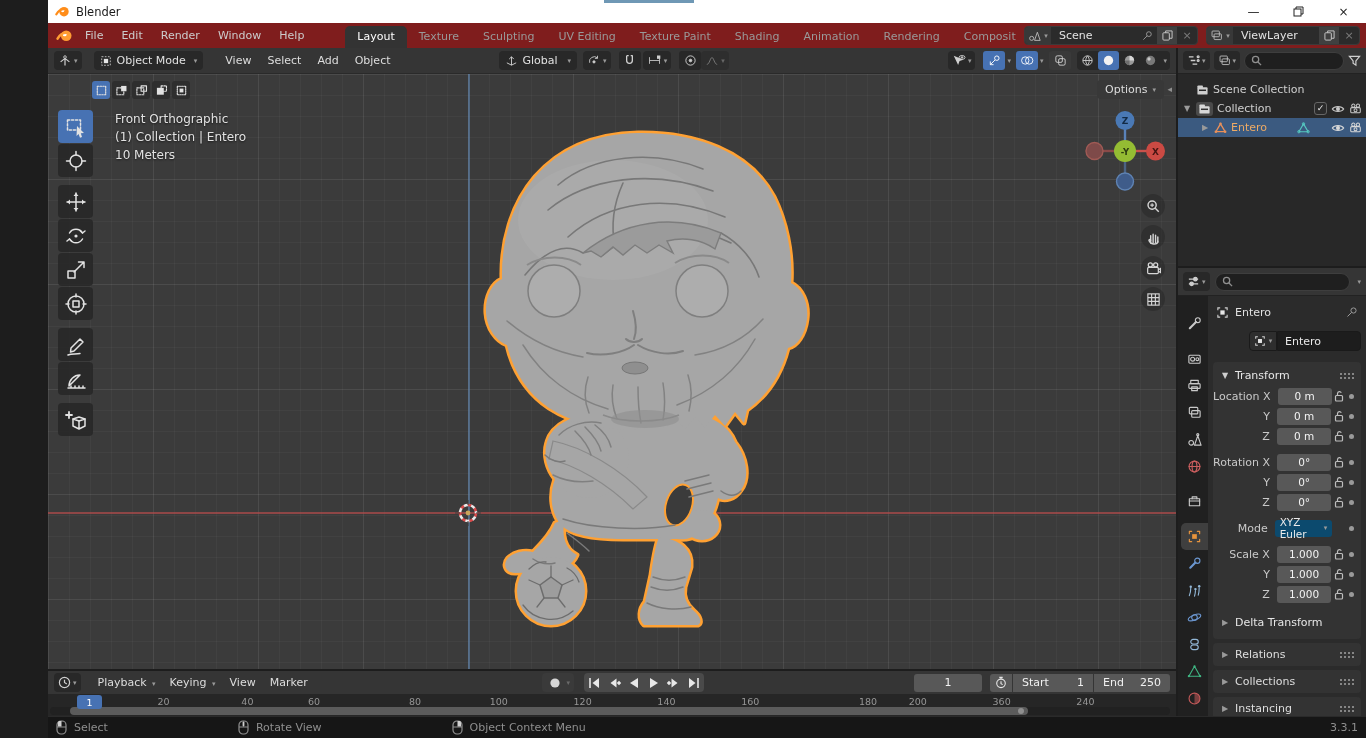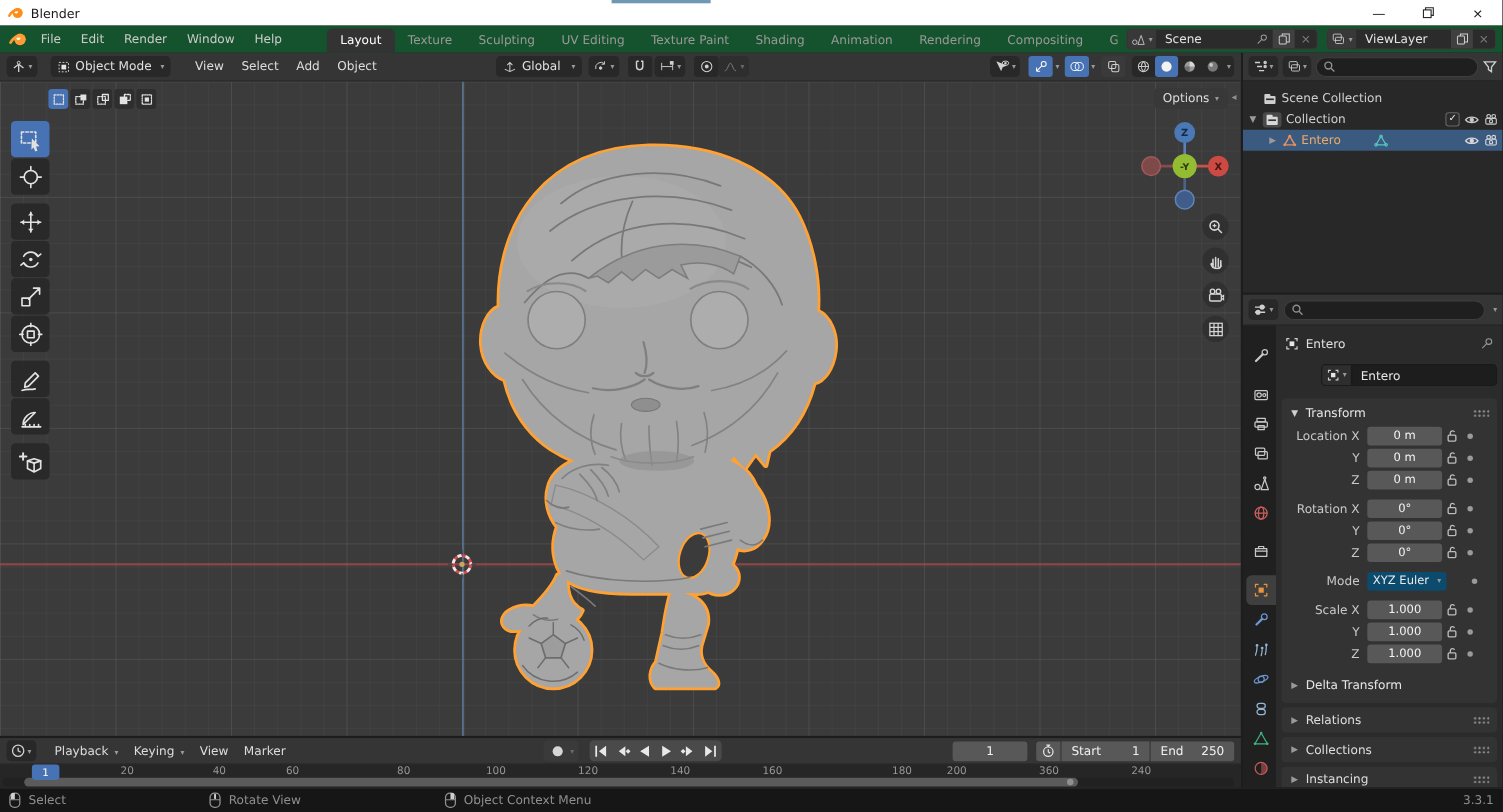--- a/index.html
+++ b/index.html
@@ -1,30 +1,30 @@
 <!DOCTYPE html>
 <html><head>
 <meta charset="utf-8">
 <style>
   *{margin:0;padding:0;box-sizing:border-box;user-select:none;}
   html,body{width:1366px;height:738px;overflow:hidden;background:#1d1d1d;
     font-family:"DejaVu Sans",sans-serif;color:#cfcfcf;font-size:11px;cursor:default;}
-  #app{width:1366px;height:738px;display:flex;flex-direction:column;}
+  #app{width:1366px;height:738px;display:flex;flex-direction:column;padding-left:48px;}
   svg{display:block;}
   .ico{display:inline-flex;align-items:center;justify-content:center;}
 
   
   .titlebar{height:23px;background:#ffffff;color:#111;display:flex;align-items:center;position:relative;flex:none;}
   .titlebar .t-title{font-size:11.5px;margin-left:6px;color:#1a1a1a;}
   .titlebar .win-btns{margin-left:auto;display:flex;height:100%;}
   .titlebar .win-btn{width:45px;display:flex;align-items:center;justify-content:center;font-size:12px;color:#222;}
   .top-artifact{position:absolute;left:556px;top:0;width:90px;height:3px;background:#6f98b5;}
 
   
-  .topbar{height:25px;background:#14532d;display:flex;align-items:center;padding:0 4px;flex:none;}
+  .topbar{height:25px;background:#7f1d1d;display:flex;align-items:center;padding:0 4px;flex:none;}
   .menu-item{padding:3px 9px;color:#cccccc;border-radius:3px;}
   .ws-tabs{display:flex;margin-left:32px;align-items:flex-end;height:100%;overflow:hidden;flex:1;min-width:0;}
   .ws-tab{padding:4px 12px 5px;color:#999;white-space:nowrap;border-radius:5px 5px 0 0;font-size:11px;}
   .ws-tab.active{background:#333333;color:#fff;}
   .id-widget{display:flex;align-items:center;background:#2b2b2b;border:1px solid #3a3a3a;border-radius:4px;height:19px;margin-left:8px;flex:none;}
   .id-widget .iw-icon{width:26px;height:100%;background:#383838;border-radius:3px 0 0 3px;display:flex;align-items:center;justify-content:center;gap:1px;}
   .id-widget .iw-label{padding:0 8px;color:#e3e3e3;width:86px;}
   .id-widget .iw-btn{width:20px;height:100%;display:flex;align-items:center;justify-content:center;color:#9a9a9a;}
   .id-widget .iw-btn.box{background:#404040;}
   .caret{font-size:7px;color:#9a9a9a;margin-left:2px;}
@@ -391,20 +391,25 @@
               </svg>
             </div>
           </div>
 
         <div class="options-btn">
           <span>Options</span>
             <span class="caret" style="margin-left:5px">▾</span>
         </div>
         <span class="split-chev">◂</span>
 
+        <div class="vp-text">
+          <div>Front Orthographic</div>
+          <div>(1) Collection | Entero</div>
+          <div>10 Meters</div>
+        </div>
 
         <div class="toolbar" id="toolbar">
             <div class="tool-btn active">
               <svg width="22" height="22" viewBox="0 0 22 22" fill="none" stroke="#e2e2e2" stroke-width="1.5" stroke-linecap="round" stroke-linejoin="round">
                 <rect x="2.5" y="4" width="13" height="10" stroke-dasharray="2.2 1.8"></rect>
                 <path d="M12 10 L19 17 L15.8 17.2 L17 21 L15 21.8 L13.6 18 L11.5 20 Z" fill="#e2e2e2" stroke="none"></path>
               </svg>
             </div>
             <div class="tool-btn">
               <svg width="22" height="22" viewBox="0 0 22 22" fill="none" stroke="#e2e2e2" stroke-width="1.5" stroke-linecap="round" stroke-linejoin="round">

